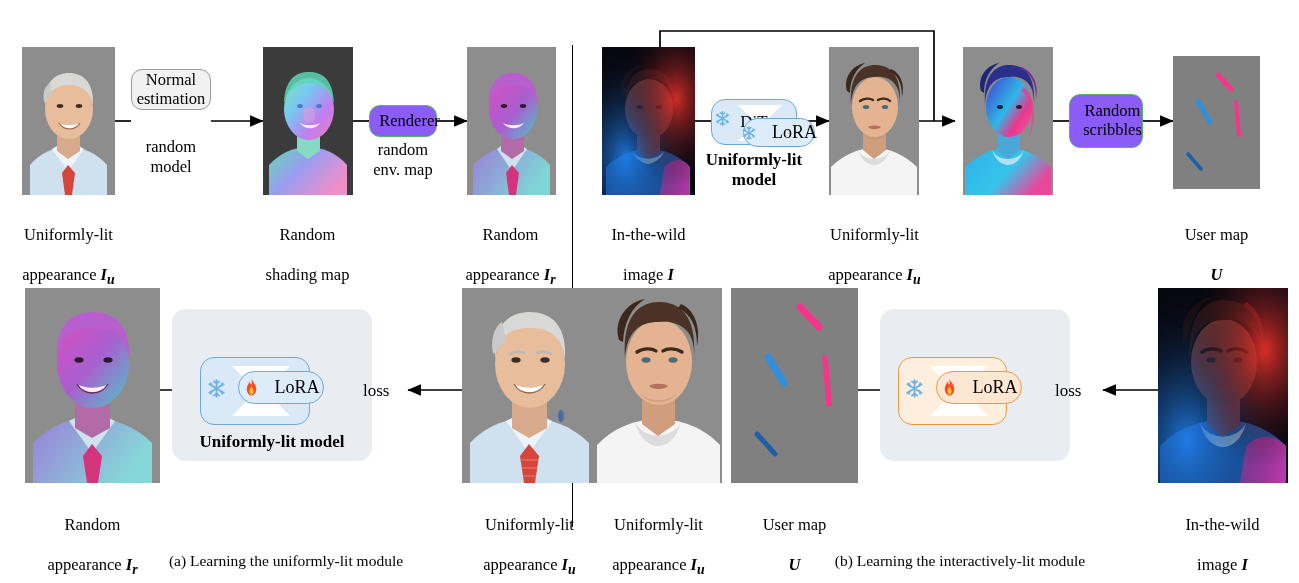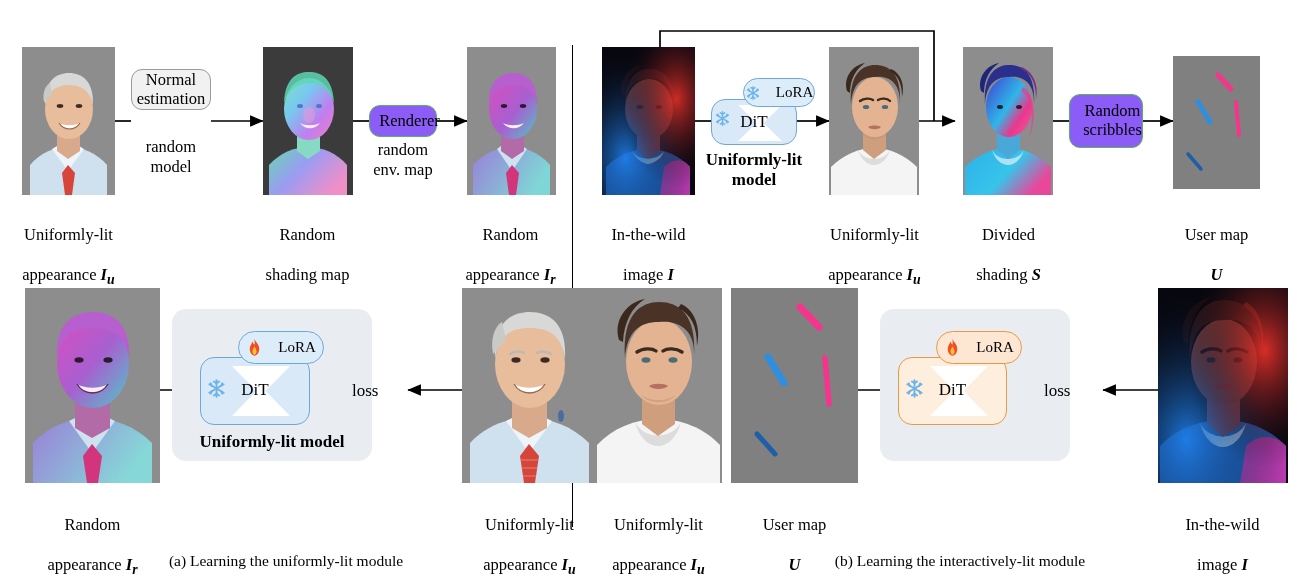--- a/index.html
+++ b/index.html
@@ -40,27 +40,27 @@
   .dit.blue{background:#d9e9f7;border:1.3px solid #6ea8d8;}
   .dit.orange{background:#fdeedd;border:1.3px solid #e79a46;}
   .bowtie{position:absolute;background:#fff;}
   .ditlabel{position:absolute;font-size:17px;text-align:center;z-index:3;}
   .snow{position:absolute;z-index:3;}
 
   
   .lora{
     position:absolute;border-radius:999px;box-sizing:border-box;
     display:flex;align-items:center;justify-content:center;gap:15px;
-    font-size:15px;z-index:5;
+    font-size:18px;z-index:5;margin-top:40px;
   }
   .lora.blue{background:#ddecf9;border:1.3px solid #6ea8d8;}
   .lora.orange{background:#fde6d2;border:1.3px solid #e79a46;}
 
   .mname{position:absolute;font-weight:bold;text-align:center;font-size:17px;line-height:1.18;white-space:pre-line;}
-  .lossTxt{position:absolute;font-size:17px;}
+  .lossTxt{position:absolute;font-size:17px;margin-left:11px;}
 
   .vdiv{position:absolute;background:#000;width:1.2px;}
   .fcap{position:absolute;font-size:15.5px;text-align:center;}
 </style>
 </head>
 <body>
 
 <div class="stage">
 
   <svg class="abs" width="1299" height="583" style="left:0;top:0;pointer-events:none">
@@ -318,24 +318,20 @@
       <path d="M34,84 L57,84 L57,103 L45,112 L34,103 Z" fill="#4aa8d8"></path>
       <ellipse cx="46" cy="60" rx="23" ry="30" fill="url(#ds1)"></ellipse>
       <path d="M22,58 C20,26 34,18 46,18 C60,18 73,26 71,58 C72,36 60,28 46,30 C32,30 23,38 22,58 Z" fill="#2b2f8c"></path>
       <path d="M18,44 C14,30 24,18 36,16 C27,22 21,32 21,46 Z" fill="#1f2678"></path>
       <path d="M58,20 C70,24 76,38 73,52 C73,36 68,26 58,22 Z" fill="#7a2a88"></path>
       <ellipse cx="37" cy="60" rx="3" ry="1.9" fill="#123"></ellipse>
       <ellipse cx="56" cy="60" rx="3" ry="1.9" fill="#401020"></ellipse>
       <path d="M60,40 C72,48 74,70 66,92 C72,68 68,50 58,44 Z" fill="#f0398f" opacity=".7"></path>
     </svg>
   </div>
-  <div class="cap" style="left:946px;top:205px;width:125px;">
-    <span>Divided</span><br>
-    <span>shading </span><span class="m">S</span>
-  </div>
 
   <div class="pbox green" style="left:1069px;top:94px;width:74px;height:54px;">Random
 scribbles</div>
 
   <div class="photo" style="left:1173px;top:56px;width:87px;height:133px;">
     <svg class="layer" viewBox="0 0 87 133" preserveAspectRatio="none">
       <rect width="87" height="133" fill="#808080"></rect>
       <g stroke-linecap="round">
         <line x1="45" y1="19" x2="58" y2="33" stroke="#f5358c" stroke-width="5"></line>
         <line x1="25" y1="46" x2="37" y2="66" stroke="#2d8fe0" stroke-width="5"></line>

